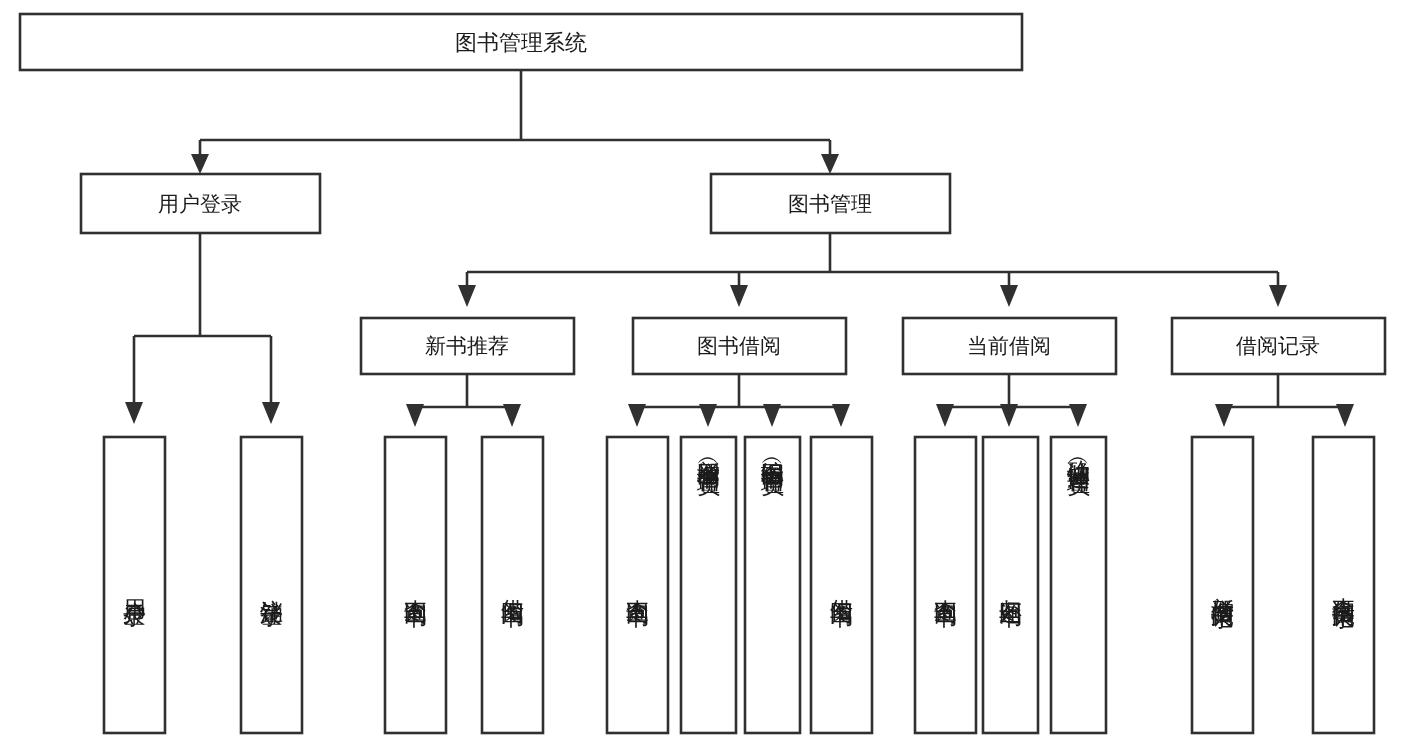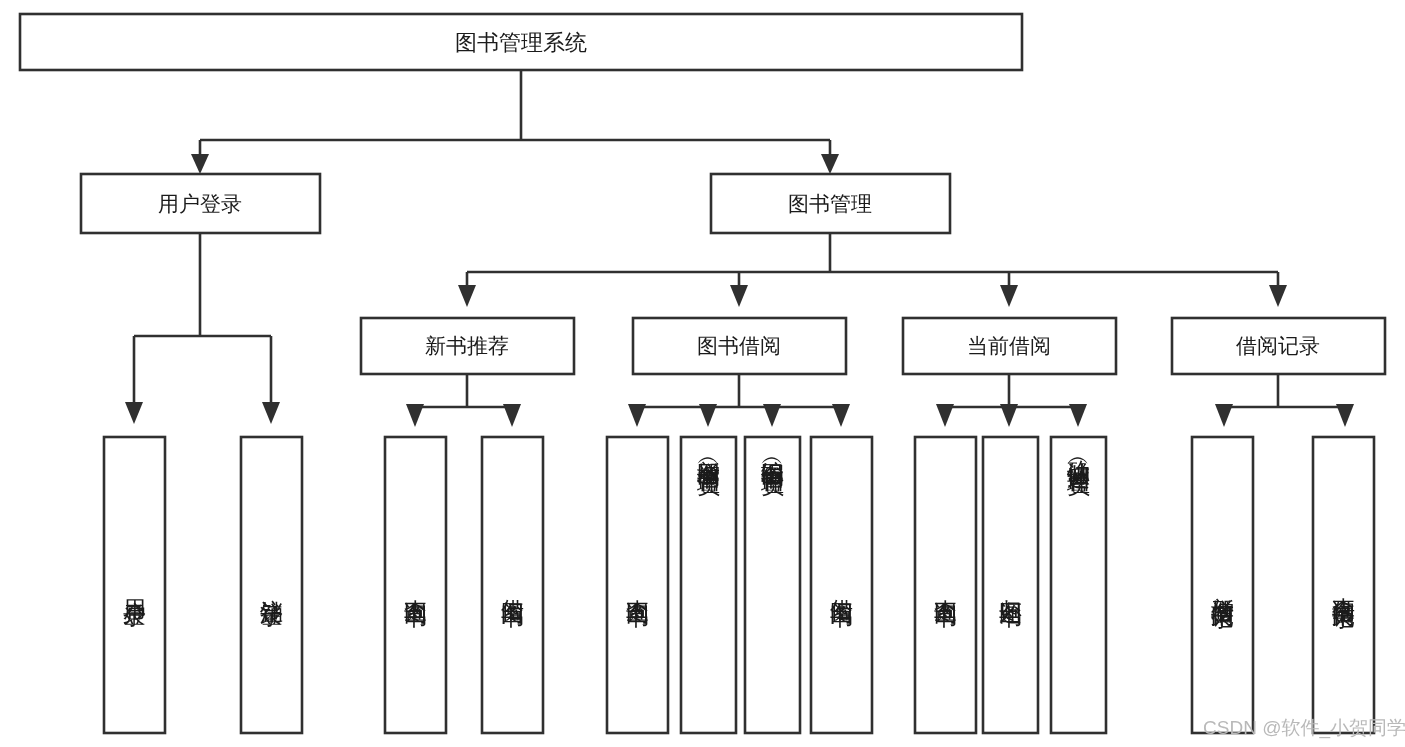--- a/index.html
+++ b/index.html
@@ -226,14 +226,13 @@
     <span class="leaf-label">确认归还（管理员）</span>
   </div>
 
   <div class="leaf-label-wrap" style="left:1192px;top:437px;width:61px;height:296px;">
     <span class="leaf-label">新增借阅记录</span>
   </div>
   <div class="leaf-label-wrap" style="left:1313px;top:437px;width:61px;height:296px;">
     <span class="leaf-label">查询借阅记录</span>
   </div>
 
-  <div class="watermark">CSDN @软件_小贺同学</div>
 </div>
 
 </body></html>

